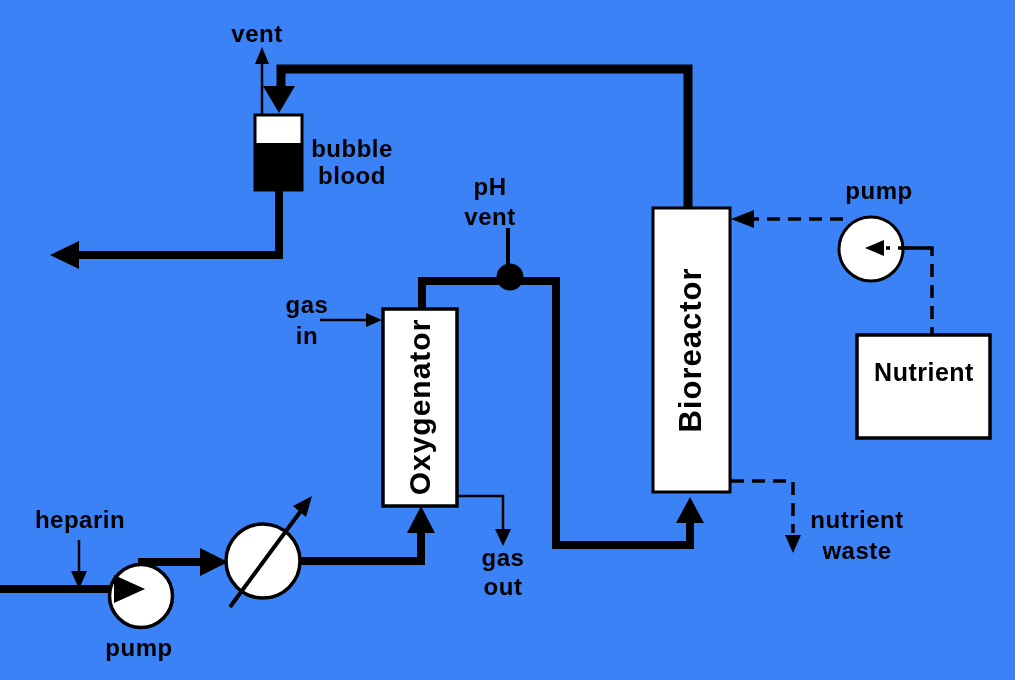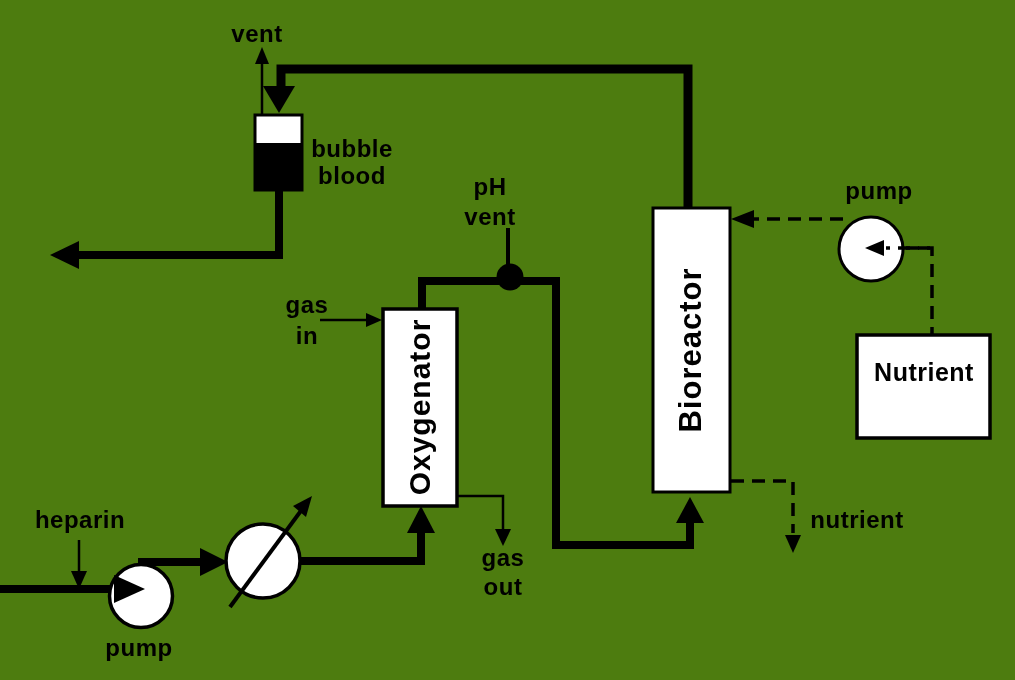--- a/index.html
+++ b/index.html
@@ -4,21 +4,21 @@
 <style>
   html, body {
     margin: 0;
     padding: 0;
     background: #ffffff;
   }
   .stage {
     position: relative;
     width: 1015px;
     height: 680px;
-    background: #4d7c0f;
+    background: #3b82f6;
     font-family: "Liberation Sans", sans-serif;
     overflow: hidden;
   }
   .stage svg {
     position: absolute;
     left: 0;
     top: 0;
   }
   .lbl {
     position: absolute;
@@ -136,15 +136,16 @@
   <div class="lbl" style="left:879px; top:176px;">
     <div>pump</div>
   </div>
 
   <div class="lbl" style="left:924px; top:357px; line-height:31px; font-size:25px;">
     <div>Nutrient</div>
   </div>
 
   <div class="lbl" style="left:857px; top:504px; line-height:31px;">
     <div>nutrient</div>
+    <div>waste</div>
   </div>
 
 </div>
 
 </body></html>

